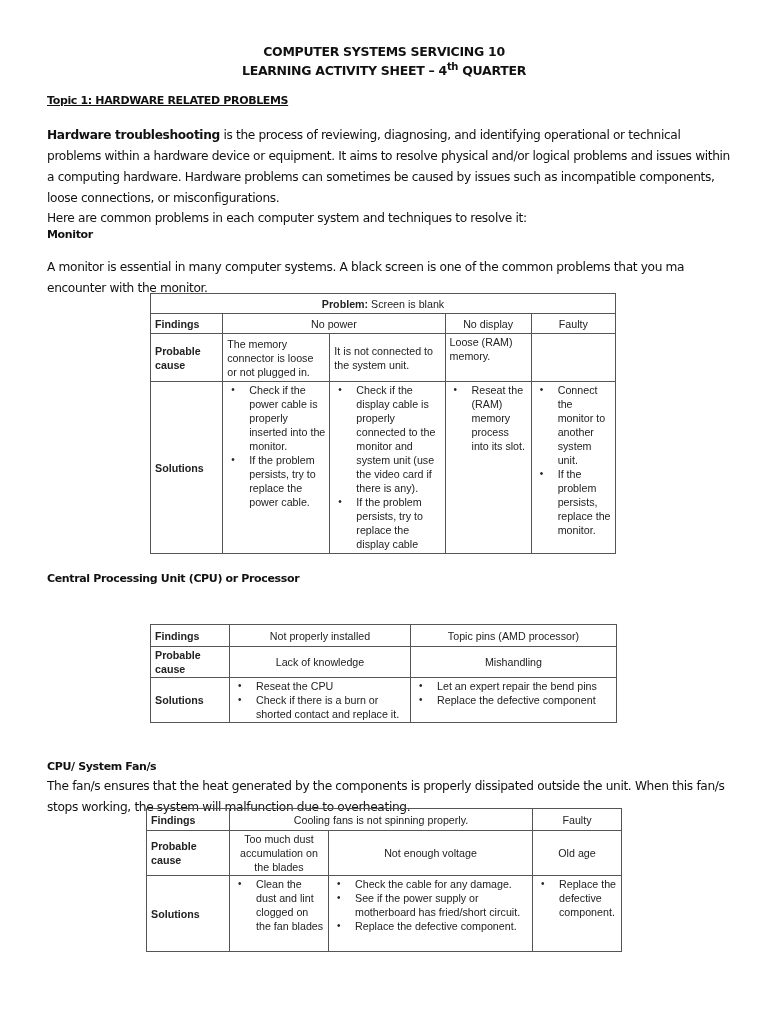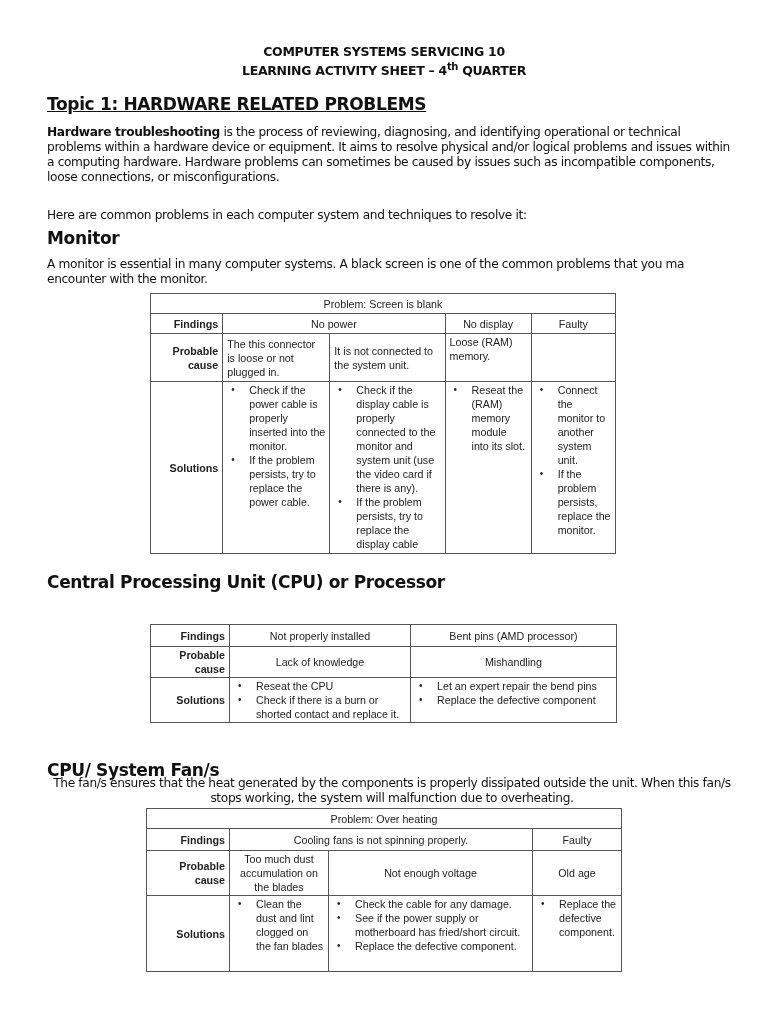--- a/index.html
+++ b/index.html
@@ -1,29 +1,29 @@
 <!DOCTYPE html>
 <html><head>
   <meta charset="utf-8">
   <style>
     html, body { margin: 0; padding: 0; background: #ffffff; }
     body { width: 768px; height: 1024px; position: relative; overflow: hidden; color: #111; font-family: "Liberation Sans", sans-serif; }
     .page { position: absolute; left: 0; top: 0; width: 654px; height: 1024px; }
     .title { position: absolute; left: 0; width: 768px; text-align: center; font-weight: bold; font-size: 12.5px; font-family: "DejaVu Sans", sans-serif; letter-spacing: -0.3px; }
     .title sup { font-size: 10px; }
-    .para { position: absolute; left: 47px; width: 690px; font-family: "DejaVu Sans", sans-serif; font-size: 12.2px; line-height: 15px; letter-spacing: -0.35px; }
-    .heading { position: absolute; left: 47px; font-weight: bold; font-family: "DejaVu Sans", sans-serif; font-size: 17px; letter-spacing: -0.35px; }
+    .para { position: absolute; left: 47px; width: 690px; font-family: "DejaVu Sans", sans-serif; font-size: 12.2px; line-height: 21px; letter-spacing: -0.35px; }
+    .heading { position: absolute; left: 47px; font-weight: bold; font-family: "DejaVu Sans", sans-serif; font-size: 11px; letter-spacing: -0.35px; }
     .topic { text-decoration: underline; }
     table.t { position: absolute; border-collapse: collapse; font-family: "Liberation Sans", sans-serif; font-size: 10.7px; color: #222; }
     table.t td { border: 1px solid #555; padding: 1px 4px; vertical-align: middle; line-height: 14px; }
-    table.t td.lbl { font-weight: bold; text-align: right; }
+    table.t td.lbl { font-weight: bold; text-align: left; }
     table.t td.c { text-align: center; }
     table.t td.top { vertical-align: top; }
     table.t td.prob { text-align: center; }
-    table.t td.prob b { font-weight: normal; }
+    table.t td.prob b { font-weight: bold; }
     ul.b { margin: 0; padding: 0 0 0 22px; list-style: none; }
     ul.b li { position: relative; }
     ul.b li::before { content: "\2022"; position: absolute; left: -18px; font-size: 10px; }
   </style>
 </head>
 <body>
 
 <div class="page">
 
   <div class="title" style="top:44px;">COMPUTER SYSTEMS SERVICING 10</div>
@@ -44,62 +44,62 @@
       <td colspan="5" class="prob"><b>Problem:</b><span> Screen is blank</span></td>
     </tr>
     <tr style="height:20px;">
       <td class="lbl" style="width:64px;">Findings</td>
       <td colspan="2" class="c">No power</td>
       <td class="c">No display</td>
       <td class="c">Faulty</td>
     </tr>
     <tr style="height:48px;">
       <td class="lbl">Probable cause</td>
-      <td style="width:100px;">The this connector is loose or not plugged in.</td>
+      <td style="width:100px;">The memory connector is loose or not plugged in.</td>
       <td style="width:108px;">It is not connected to the system unit.</td>
       <td style="width:78px;" class="top">Loose (RAM) memory.</td>
       <td style="width:76px;"></td>
     </tr>
     <tr style="height:172px;">
       <td class="lbl">Solutions</td>
       <td class="top">
             <ul class="b">
               <li>Check if the power cable is properly inserted into the monitor.</li>
               <li>If the problem persists, try to replace the power cable.</li>
             </ul>
           </td>
       <td class="top">
             <ul class="b">
               <li>Check if the display cable is properly connected to the monitor and system unit (use the video card if there is any).</li>
               <li>If the problem persists, try to replace the display cable</li>
             </ul>
           </td>
       <td class="top">
             <ul class="b">
-              <li>Reseat the (RAM) memory module into its slot.</li>
+              <li>Reseat the (RAM) memory process into its slot.</li>
             </ul>
           </td>
       <td class="top">
             <ul class="b">
               <li>Connect the monitor to another system unit.</li>
               <li>If the problem persists, replace the monitor.</li>
             </ul>
           </td>
     </tr>
   </tbody>
     </table>
 
   <div class="heading" style="top:572px;">Central Processing Unit (CPU) or Processor</div>
 
   <table class="t" style="left:150px; top:624px; width:467px;">
     <tbody>
     <tr style="height:22px;">
       <td class="lbl" style="width:70px;">Findings</td>
       <td class="c" style="width:172px;">Not properly installed</td>
-      <td class="c">Bent pins (AMD processor)</td>
+      <td class="c">Topic pins (AMD processor)</td>
     </tr>
     <tr style="height:30px;">
       <td class="lbl">Probable cause</td>
       <td class="c">Lack of knowledge</td>
       <td class="c">Mishandling</td>
     </tr>
     <tr style="height:44px;">
       <td class="lbl">Solutions</td>
       <td class="top">
             <ul class="b">
@@ -111,27 +111,24 @@
             <ul class="b">
               <li>Let an expert repair the bend pins</li>
               <li>Replace the defective component</li>
             </ul>
           </td>
     </tr>
   </tbody>
     </table>
 
   <div class="heading" style="top:760px;text-align:right;">CPU/ System Fan/s</div>
-  <div class="para" style="top:776px;text-align:center;">The fan/s ensures that the heat generated by the components is properly dissipated outside the unit. When this fan/s stops working, the system will malfunction due to overheating.</div>
+  <div class="para" style="top:776px;">The fan/s ensures that the heat generated by the components is properly dissipated outside the unit. When this fan/s stops working, the system will malfunction due to overheating.</div>
 
   <table class="t" style="left:146px; top:808px; width:476px;">
     <tbody>
-        <tr style="height:20px;">
-      <td colspan="4" class="prob"><b>Problem:</b><span> Over heating</span></td>
-    </tr>
     <tr style="height:22px;">
       <td class="lbl" style="width:74px;">Findings</td>
       <td colspan="2" class="c">Cooling fans is not spinning properly.</td>
       <td class="c">Faulty</td>
     </tr>
     <tr style="height:44px;">
       <td class="lbl">Probable cause</td>
       <td class="c" style="width:90px;">Too much dust accumulation on the blades</td>
       <td class="c" style="width:195px;">Not enough voltage</td>
       <td class="c" style="width:80px;">Old age</td>

